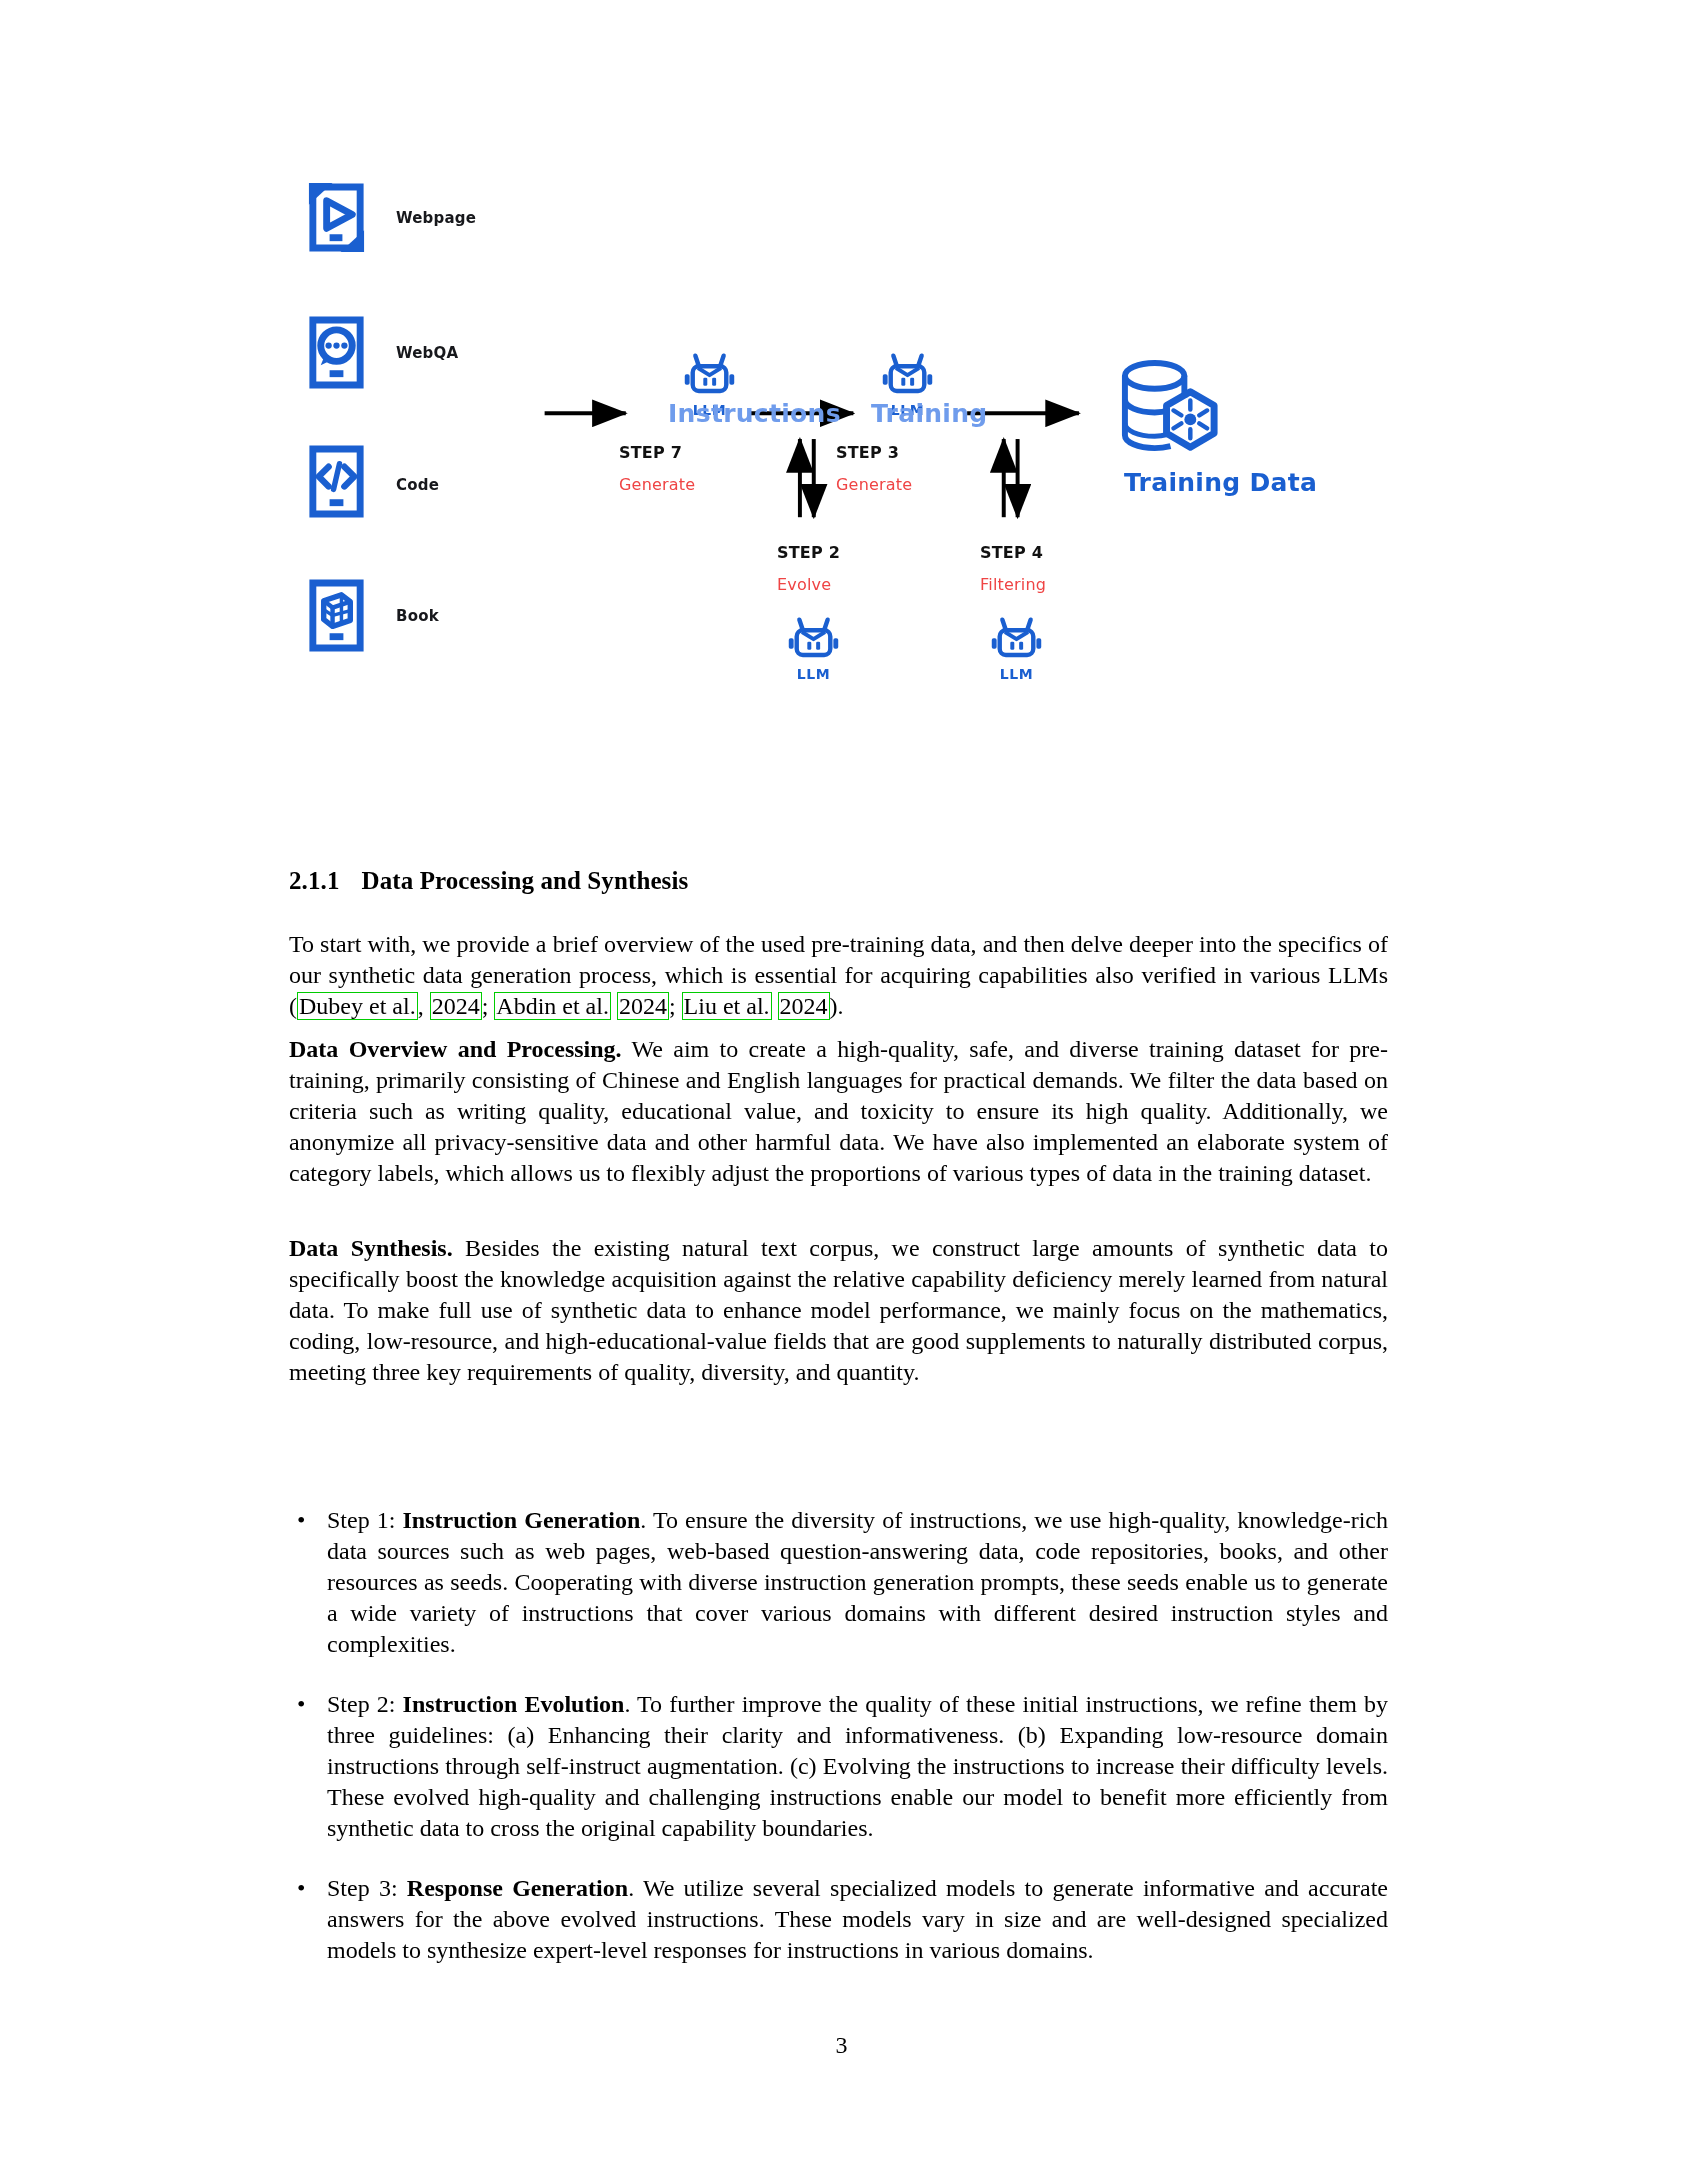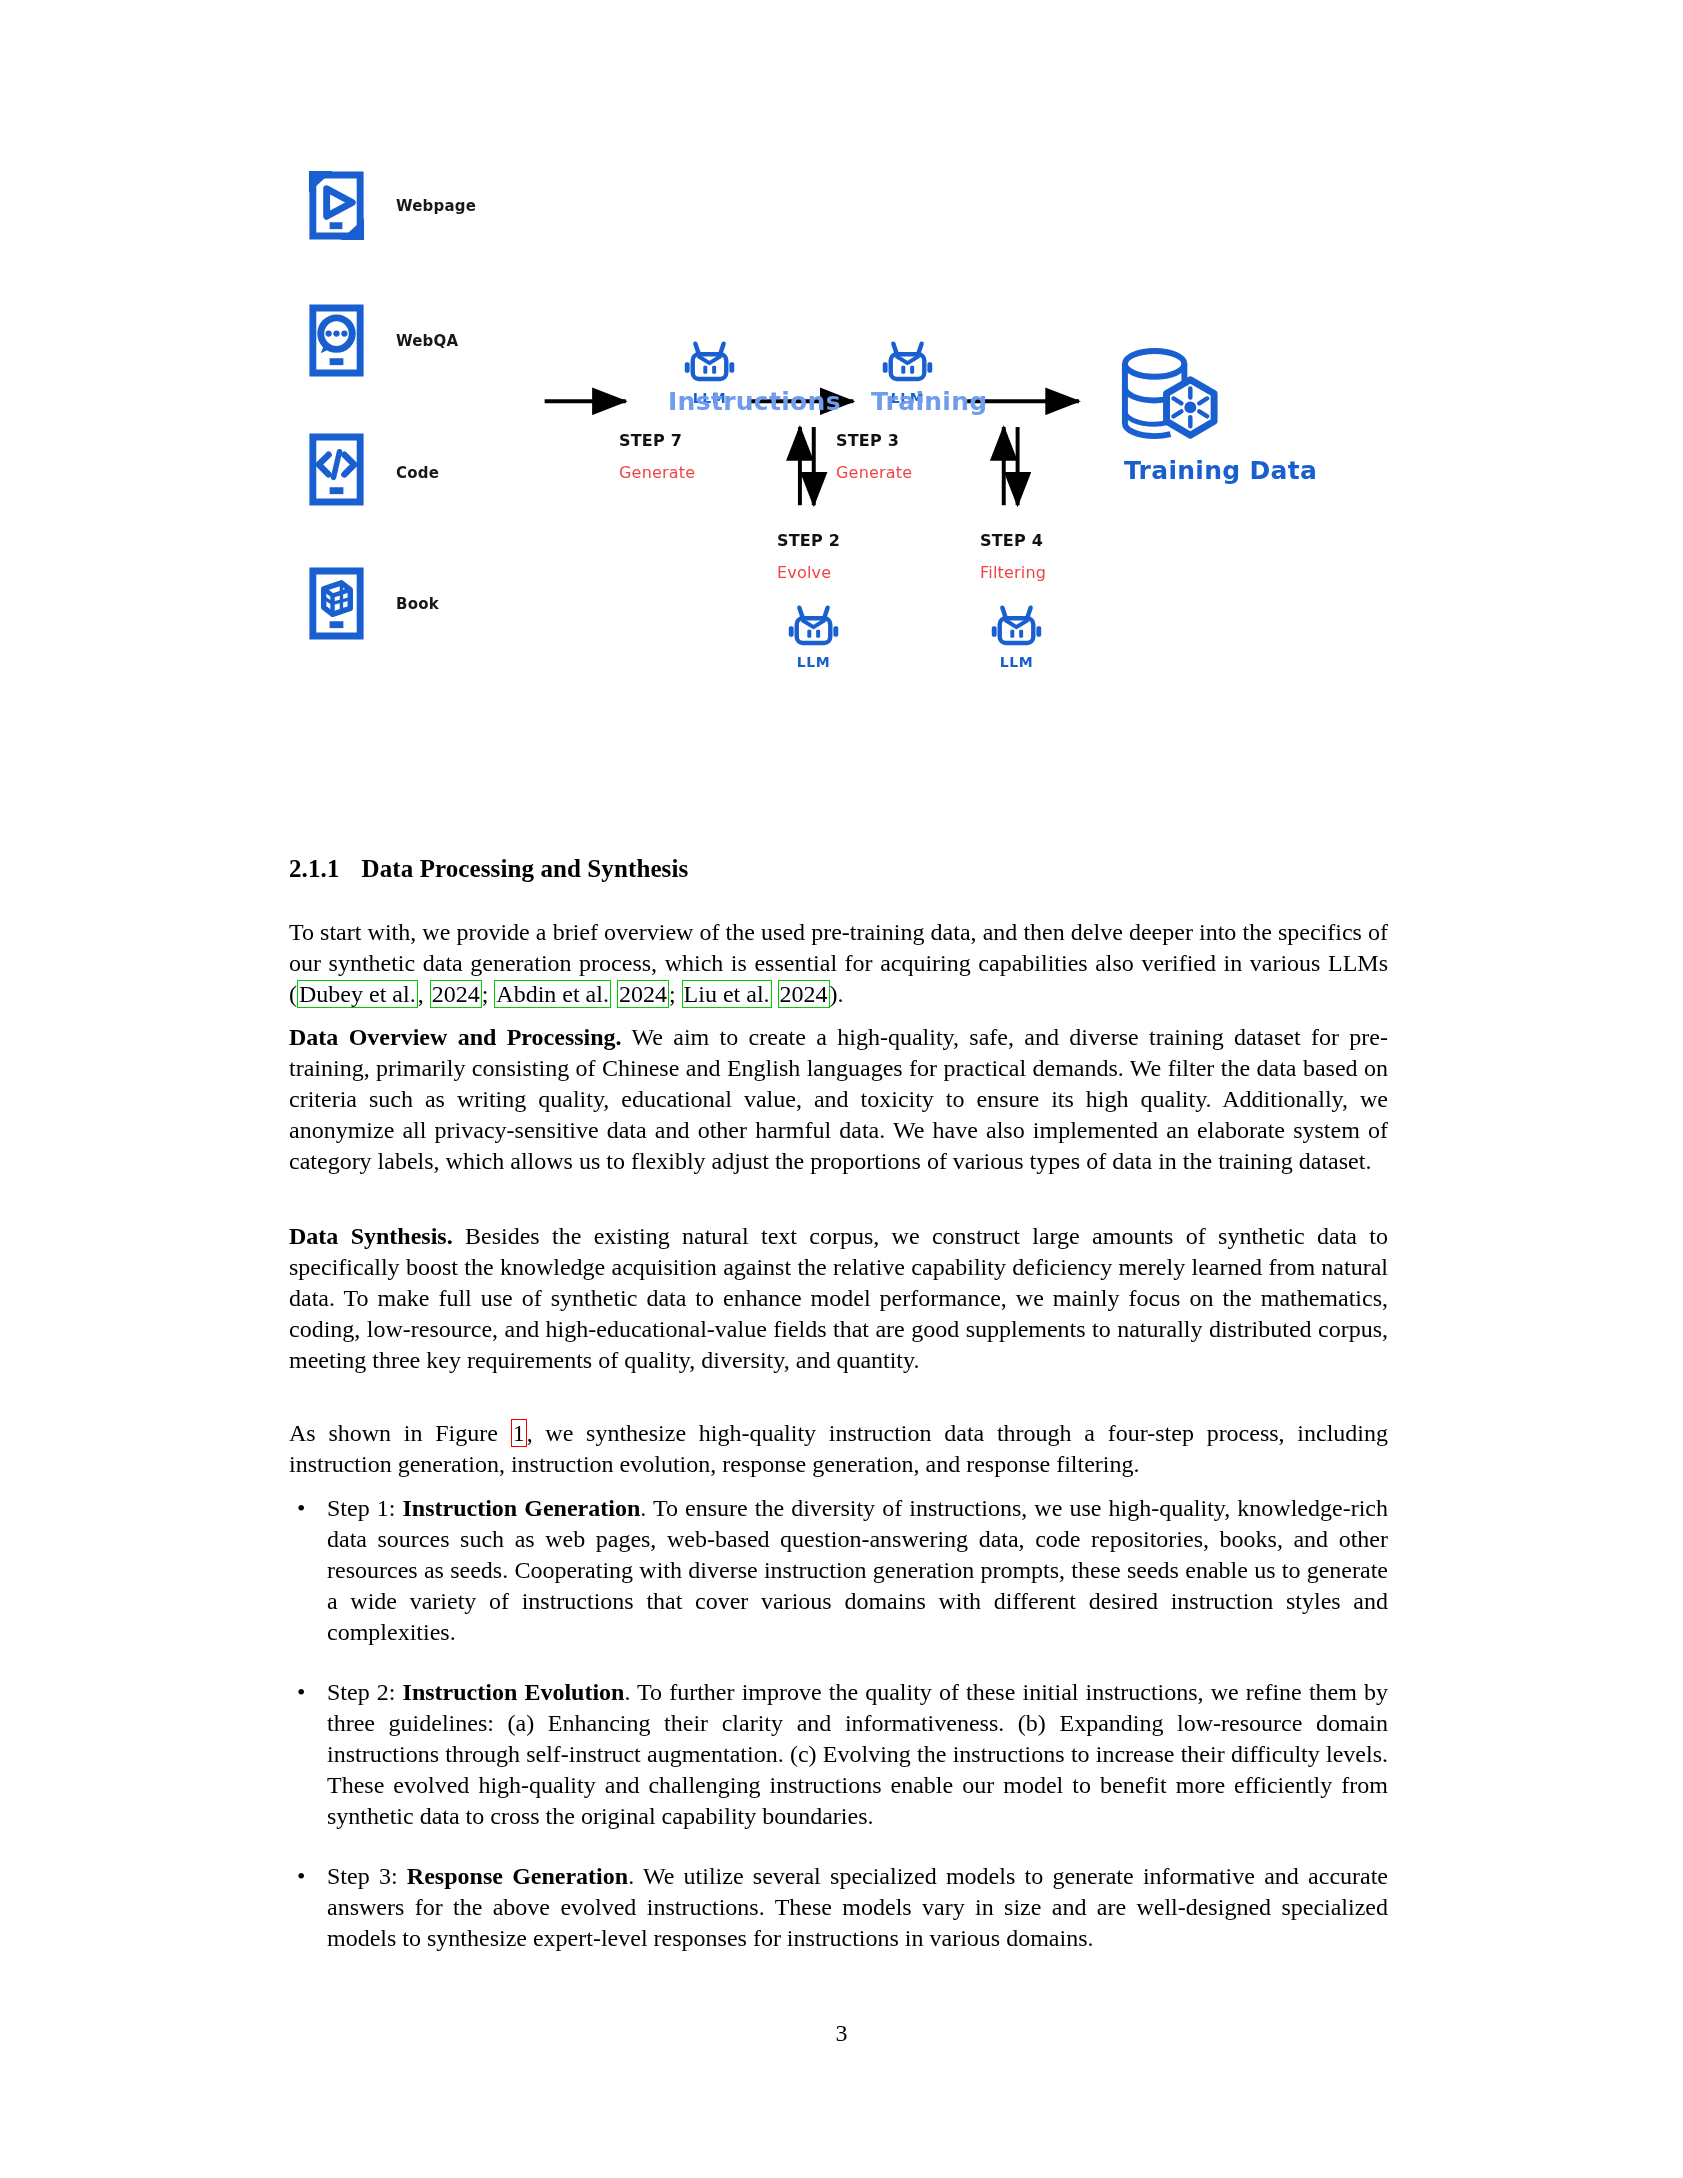--- a/index.html
+++ b/index.html
@@ -12,21 +12,21 @@
     height: 2178px;
     position: relative;
     font-family: "Liberation Serif", serif;
     color: #000000;
     overflow: hidden;
   }
 
   
   .page {
     position: absolute;
-    left: 0; top: 0;
+    left: 0; top: 12px;
     width: 1683px;
     height: 1770px;
     background: #ffffff;
   }
 
   
   .figure {
     position: absolute;
     left: 289px;
     top: 149px;
@@ -339,23 +339,20 @@
   </div>
 
   <div class="para" style="top:1022px;">
     <b>Data Overview and Processing.</b><span> We aim to create a high-quality, safe, and diverse training dataset for pre-training, primarily consisting of Chinese and English languages for practical demands. We filter the data based on criteria such as writing quality, educational value, and toxicity to ensure its high quality. Additionally, we anonymize all privacy-sensitive data and other harmful data. We have also implemented an elaborate system of category labels, which allows us to flexibly adjust the proportions of various types of data in the training dataset.</span>
   </div>
 
   <div class="para" style="top:1221px;">
     <b>Data Synthesis.</b><span> Besides the existing natural text corpus, we construct large amounts of synthetic data to specifically boost the knowledge acquisition against the relative capability deficiency merely learned from natural data. To make full use of synthetic data to enhance model performance, we mainly focus on the mathematics, coding, low-resource, and high-educational-value fields that are good supplements to naturally distributed corpus, meeting three key requirements of quality, diversity, and quantity.</span>
   </div>
 
-  <div class="para" style="top:1418px;">
-    <span>As shown in Figure </span><span class="figref">1</span><span>, we synthesize high-quality instruction data through a four-step process, including instruction generation, instruction evolution, response generation, and response filtering.</span>
-  </div>
 
   <div class="bullets">
 
     <div class="bullet">
       <span class="dot">•</span><span>Step 1: </span><b>Instruction Generation</b><span>. To ensure the diversity of instructions, we use high-quality, knowledge-rich data sources such as web pages, web-based question-answering data, code repositories, books, and other resources as seeds. Cooperating with diverse instruction generation prompts, these seeds enable us to generate a wide variety of instructions that cover various domains with different desired instruction styles and complexities.</span>
     </div>
 
     <div class="bullet">
       <span class="dot">•</span><span>Step 2: </span><b>Instruction Evolution</b><span>. To further improve the quality of these initial instructions, we refine them by three guidelines: (a) Enhancing their clarity and informativeness. (b) Expanding low-resource domain instructions through self-instruct augmentation. (c) Evolving the instructions to increase their difficulty levels. These evolved high-quality and challenging instructions enable our model to benefit more efficiently from synthetic data to cross the original capability boundaries.</span>
     </div>

